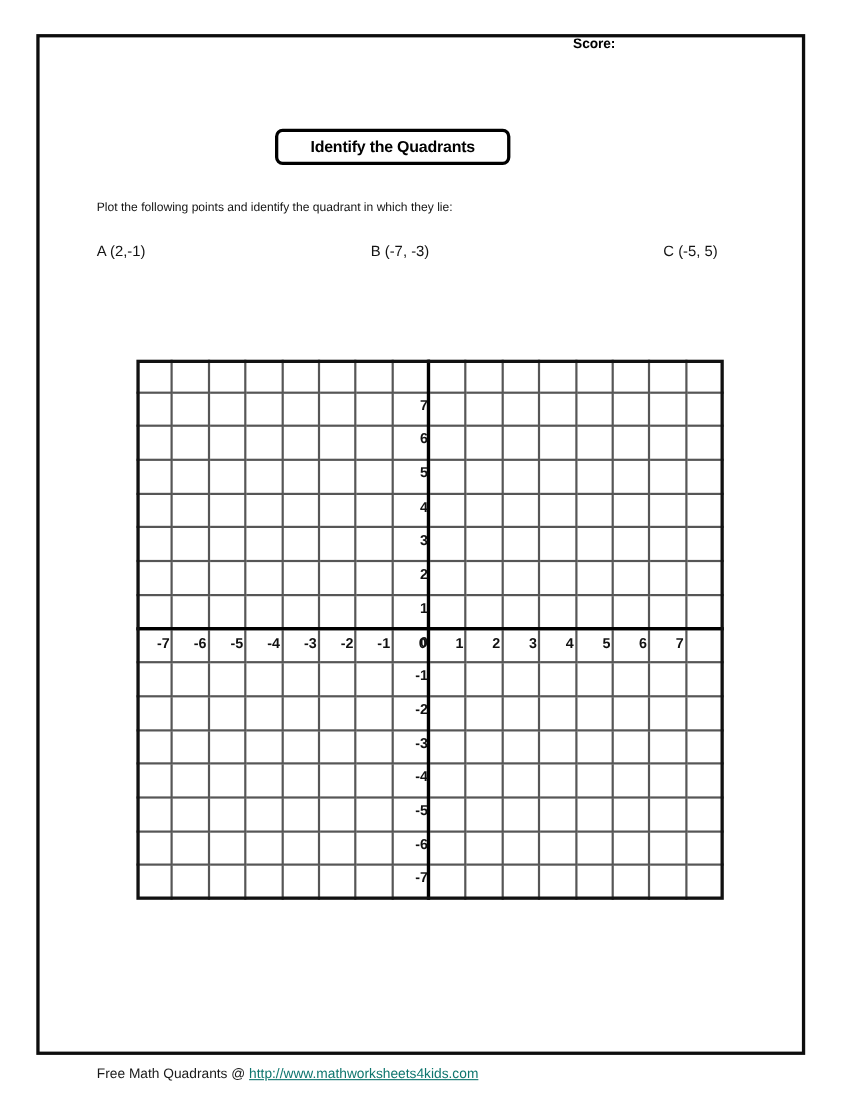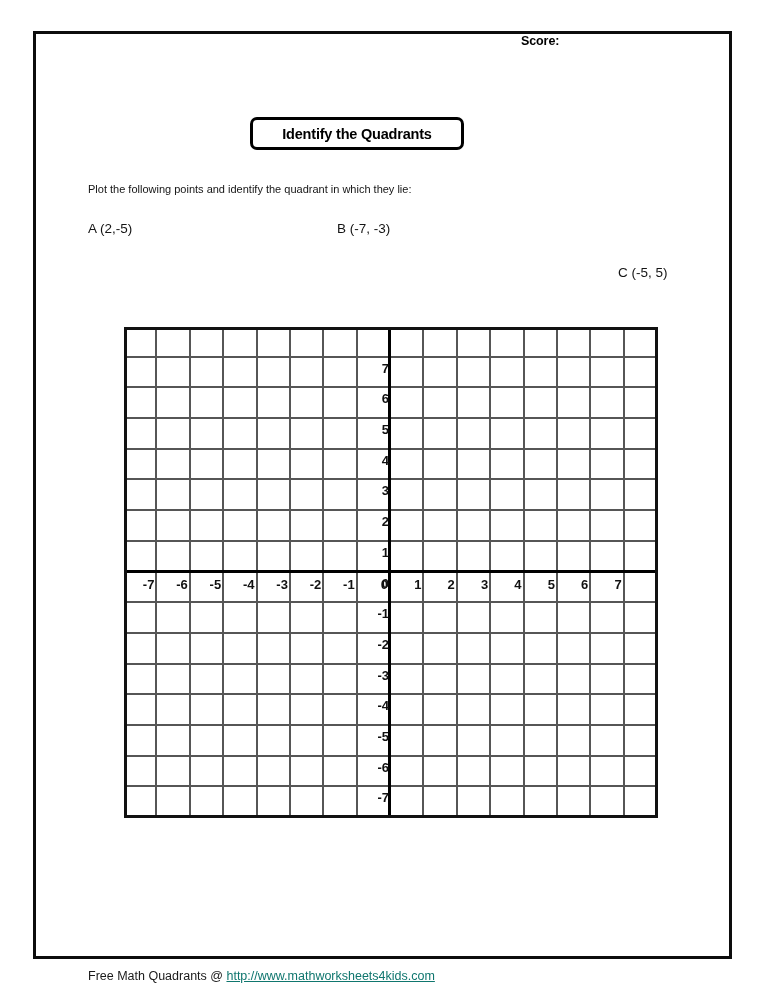--- a/index.html
+++ b/index.html
@@ -106,21 +106,21 @@
   }
   .point-item {
     position: absolute;
     top: 0;
     font-size: 13.5px;
     color: #141414;
     white-space: nowrap;
   }
   .point-col-0 { left: 0px; }
   .point-col-1 { left: 249px; }
-  .point-col-2 { left: 530px; margin-top: 44px; }
+  .point-col-2 { left: 515px; }
 
   
   #grid-wrap {
     position: absolute;
     left: 124px;
     top: 327px;
     width: 534px;
     height: 491px;
   }
   #grid-outer {
@@ -209,21 +209,21 @@
 </div>
 
 <div id="title-box">
   <span id="title-text">Identify the Quadrants</span>
 </div>
 
 <div id="instruction">Plot the following points and identify the quadrant in which they lie:</div>
 
 <div id="points-block">
     <div class="points-row">
-      <div class="point-item point-col-0">A (2,-5)</div>
+      <div class="point-item point-col-0">A (2,-1)</div>
       <div class="point-item point-col-1">B (-7, -3)</div>
       <div class="point-item point-col-2">C (-5, 5)</div>
     </div>
   </div>
 
 <div id="grid-wrap">
   <div id="grid-cells">
       <div class="g-cell"></div>
       <div class="g-cell"></div>
       <div class="g-cell"></div>

